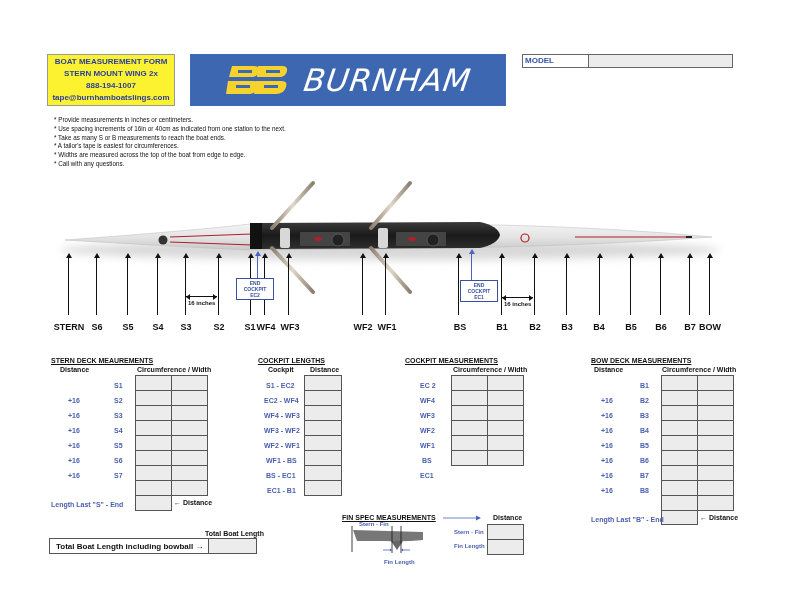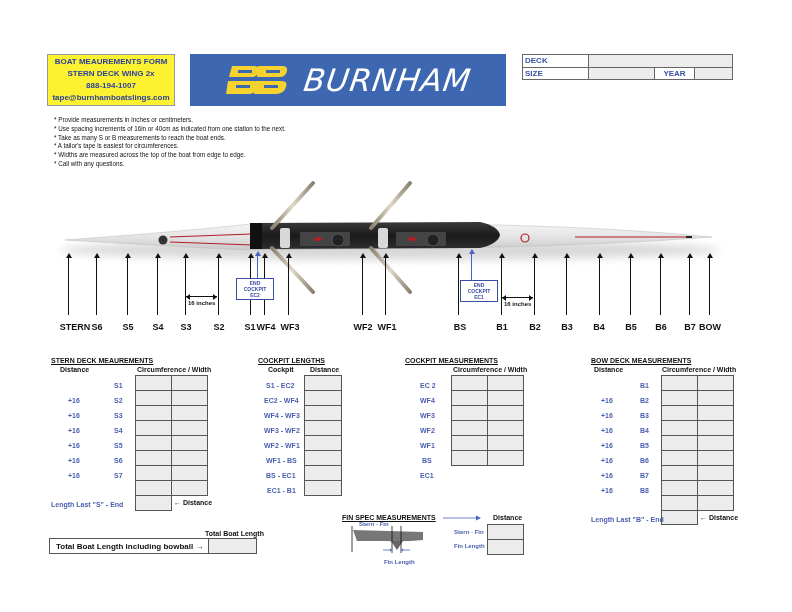--- a/index.html
+++ b/index.html
@@ -52,22 +52,22 @@
   .cell { position: absolute; background: #ececec; border: 1px solid #555; }
 
   .note { font-size: 7px; font-weight: bold; color: #111; white-space: nowrap; }
 
   .total-box { left: 49px; top: 538px; width: 160px; height: 16px; border: 1px solid #555; font-size: 8px; font-weight: bold; color: #111; display: flex; align-items: center; padding-left: 6px; white-space: nowrap; }
 </style>
 </head>
 <body>
 
 <div class="abs info-box">
-  <span>BOAT MEAUREMENTS FORM</span>
-  <span>STERN DECK WING 2x</span>
+  <span>BOAT MEASUREMENT FORM</span>
+  <span>STERN MOUNT WING 2x</span>
   <span>888-194-1007</span>
   <span>tape@burnhamboatslings.com</span>
 </div>
 
 <div class="abs logo">
   <svg width="64" height="32" viewBox="0 0 64 32">
     <g fill="#f5d22e">
       <path d="M6 2 H28 Q34 2 33 7 Q32 12 27 13 H3 Z"></path>
       <path d="M2 17 H28 Q34 17 32 23 Q30 30 22 30 H0 Z"></path>
       <path d="M32 2 H56 Q62 2 61 7 Q60 12 55 13 H31 Z"></path>
@@ -79,28 +79,22 @@
       <rect x="40" y="6" width="14" height="3"></rect>
       <rect x="38" y="21" width="14" height="3"></rect>
     </g>
   </svg>
   <span class="logo-word">BURNHAM</span>
 </div>
 
 <table class="abs boat-info">
   <tbody>
   <tr>
-    <td class="lbl">DECK</td>
+    <td class="lbl">MODEL</td>
     <td class="fill" colspan="3"></td>
-  </tr>
-  <tr>
-    <td class="lbl">SIZE</td>
-    <td class="fill" style="width:66px"></td>
-    <td class="yr">YEAR</td>
-    <td class="fill"></td>
   </tr>
 </tbody>
   </table>
 
 <div class="abs instructions">
   <div>* Provide measurements in inches or centimeters.</div>
   <div>* Use spacing increments of 16in or 40cm as indicated from one station to the next.</div>
   <div>* Take as many S or B measurements to reach the boat ends.</div>
   <div>* A tailor's tape is easiest for circumferences.</div>
   <div>* Widths are measured across the top of the boat from edge to edge.</div>
@@ -196,21 +190,21 @@
 <div class="ec-box" style="left:460px; top:280px; width:38px;">
   <div>END COCKPIT</div>
   <div>EC1</div>
 </div>
 
 <div class="dim" style="left:186px; top:296px; width:31px;"></div>
 <div class="dim-label" style="left:188px; top:300px;">16 inches</div>
 <div class="dim" style="left:502px; top:297px; width:31px;"></div>
 <div class="dim-label" style="left:504px; top:301px;">16 inches</div>
 
-<span class="station-label" style="left:75px;text-align:right;">STERN</span>
+<span class="station-label" style="left:69px;text-align:right;">STERN</span>
 <span class="station-label" style="left:97px;">S6</span>
 <span class="station-label" style="left:128px;">S5</span>
 <span class="station-label" style="left:158px;">S4</span>
 <span class="station-label" style="left:186px;">S3</span>
 <span class="station-label" style="left:219px;">S2</span>
 <span class="station-label" style="left:250px;">S1</span>
 <span class="station-label" style="left:266px;">WF4</span>
 <span class="station-label" style="left:290px;">WF3</span>
 <span class="station-label" style="left:363px;">WF2</span>
 <span class="station-label" style="left:387px;">WF1</span>

